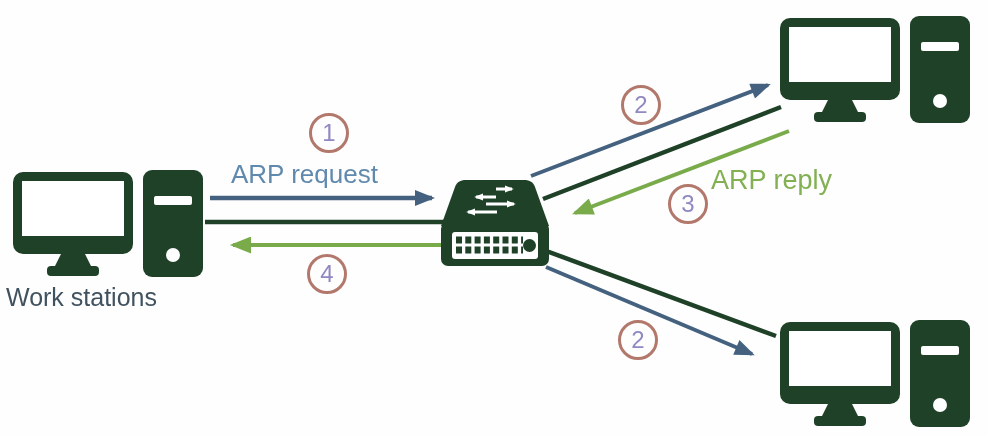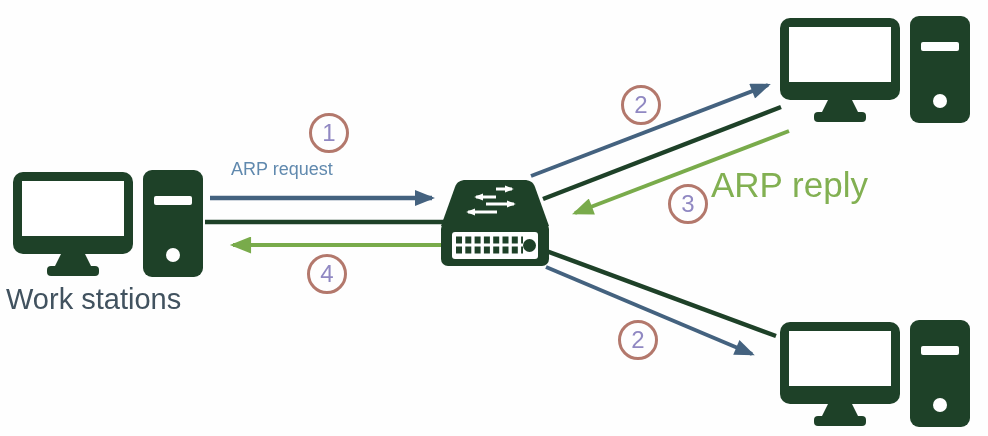--- a/index.html
+++ b/index.html
@@ -11,23 +11,23 @@
   
   .fill-green{fill:#1e4128;}
   .fill-white{fill:#ffffff;}
   .stroke-linkgreen{stroke:#1e4128;}
   .stroke-blue{stroke:#44627f;}
   .stroke-reply{stroke:#79ab4b;}
   .fill-blue{fill:#44627f;}
   .fill-reply{fill:#79ab4b;}
   .white-arrow{stroke:#ffffff;stroke-width:3;fill:none;}
   .lbl{position:absolute;white-space:nowrap;line-height:1.1;}
-  .node-label{font-size:29px;color:#41525f;}
-  .flow-label-request{font-size:18px;color:#6089ae;}
-  .flow-label-reply{font-size:35px;color:#82b052;}
+  .node-label{font-size:25px;color:#41525f;}
+  .flow-label-request{font-size:26px;color:#6089ae;}
+  .flow-label-reply{font-size:27px;color:#82b052;}
   .step{
     position:absolute;box-sizing:border-box;width:40px;height:40px;border-radius:50%;
     border:3px solid #b3786c;color:#9088c2;font-size:24px;line-height:33px;
     text-align:center;background:transparent;
   }
 </style>
 </head>
 <body>
 
 <div class="canvas">

